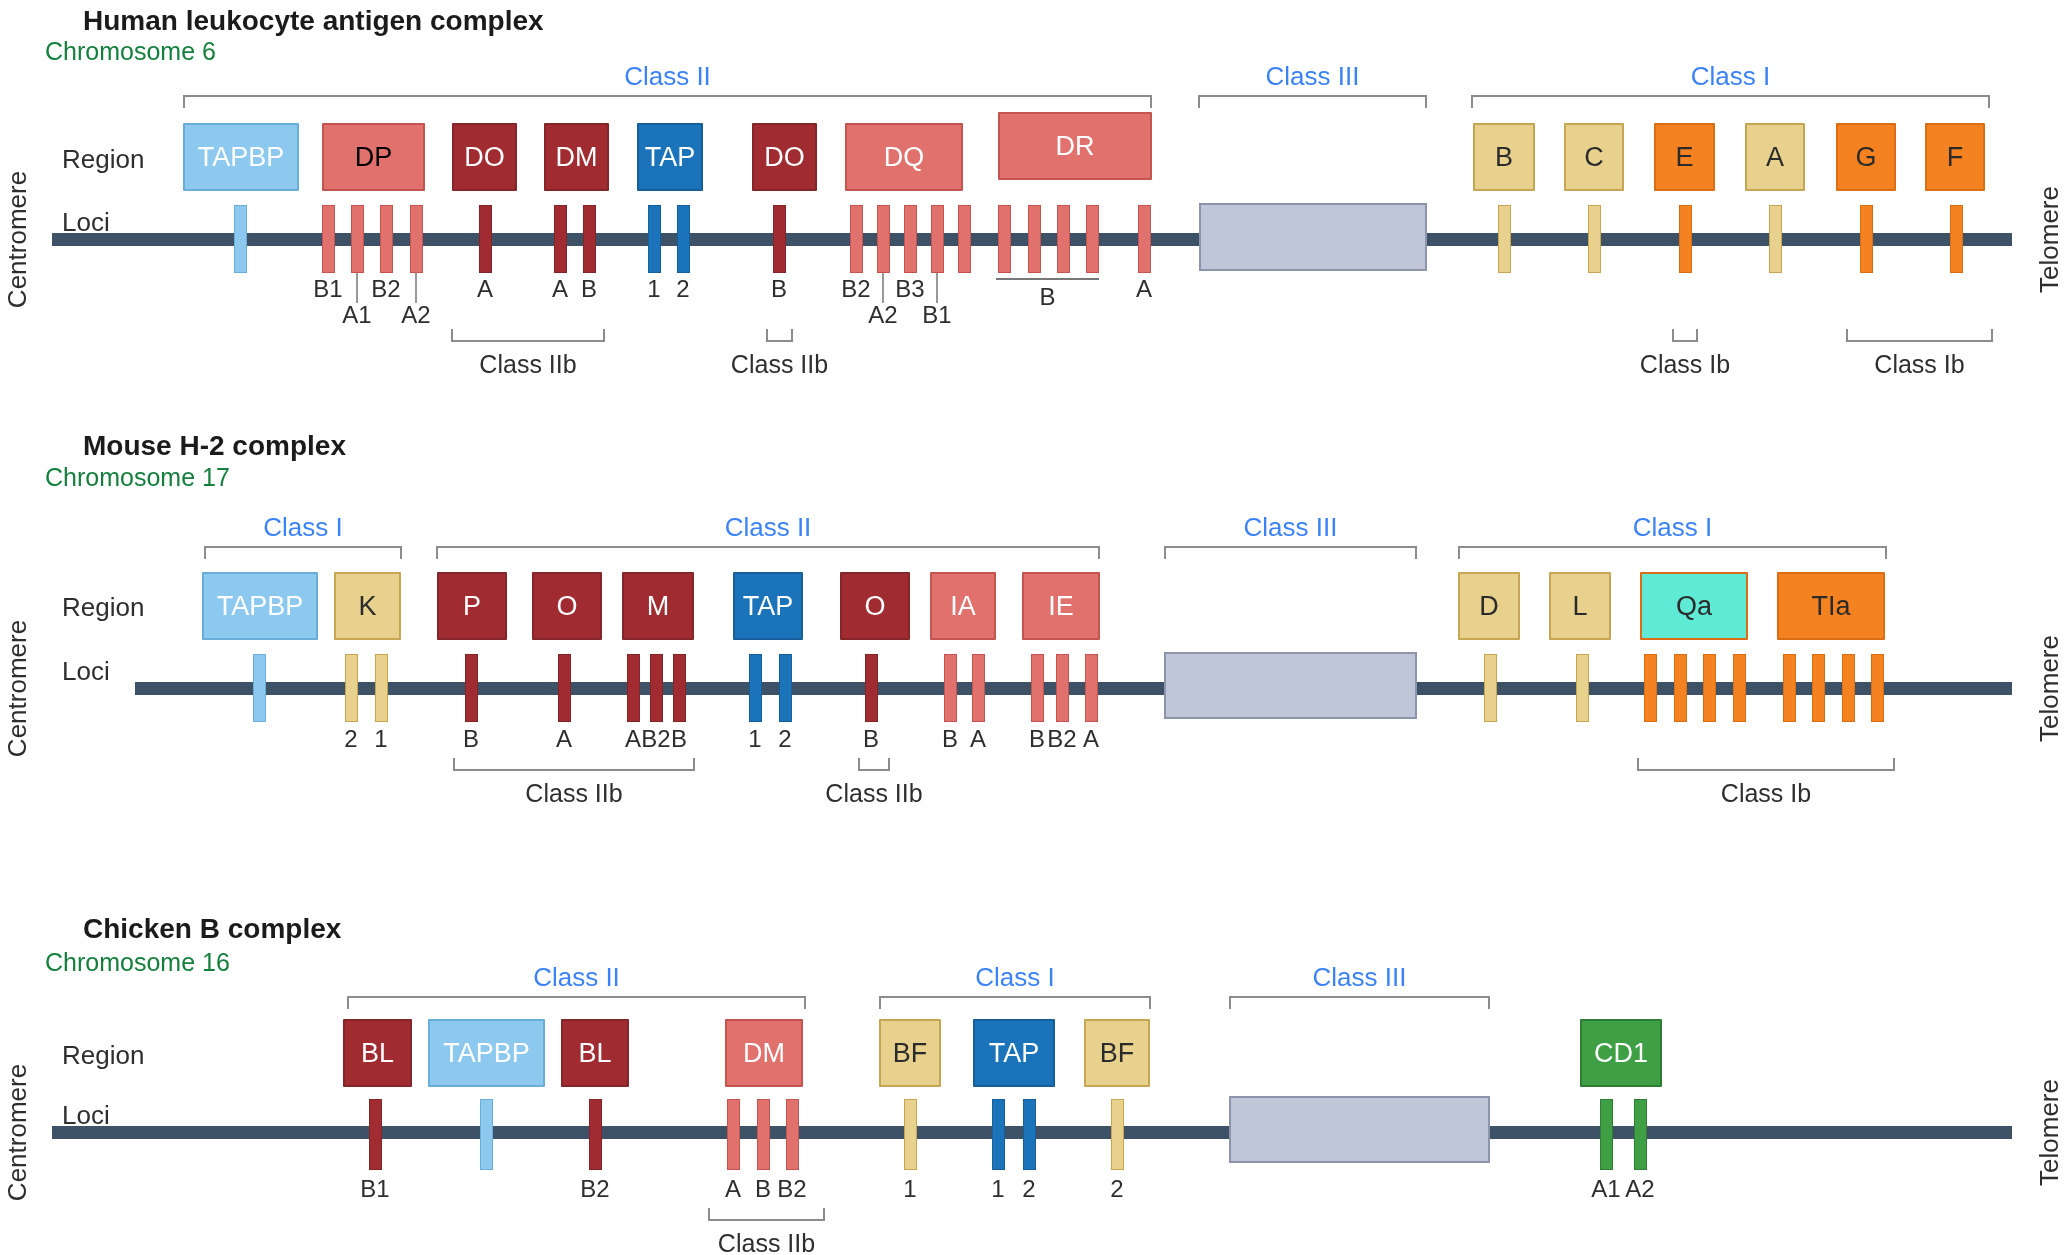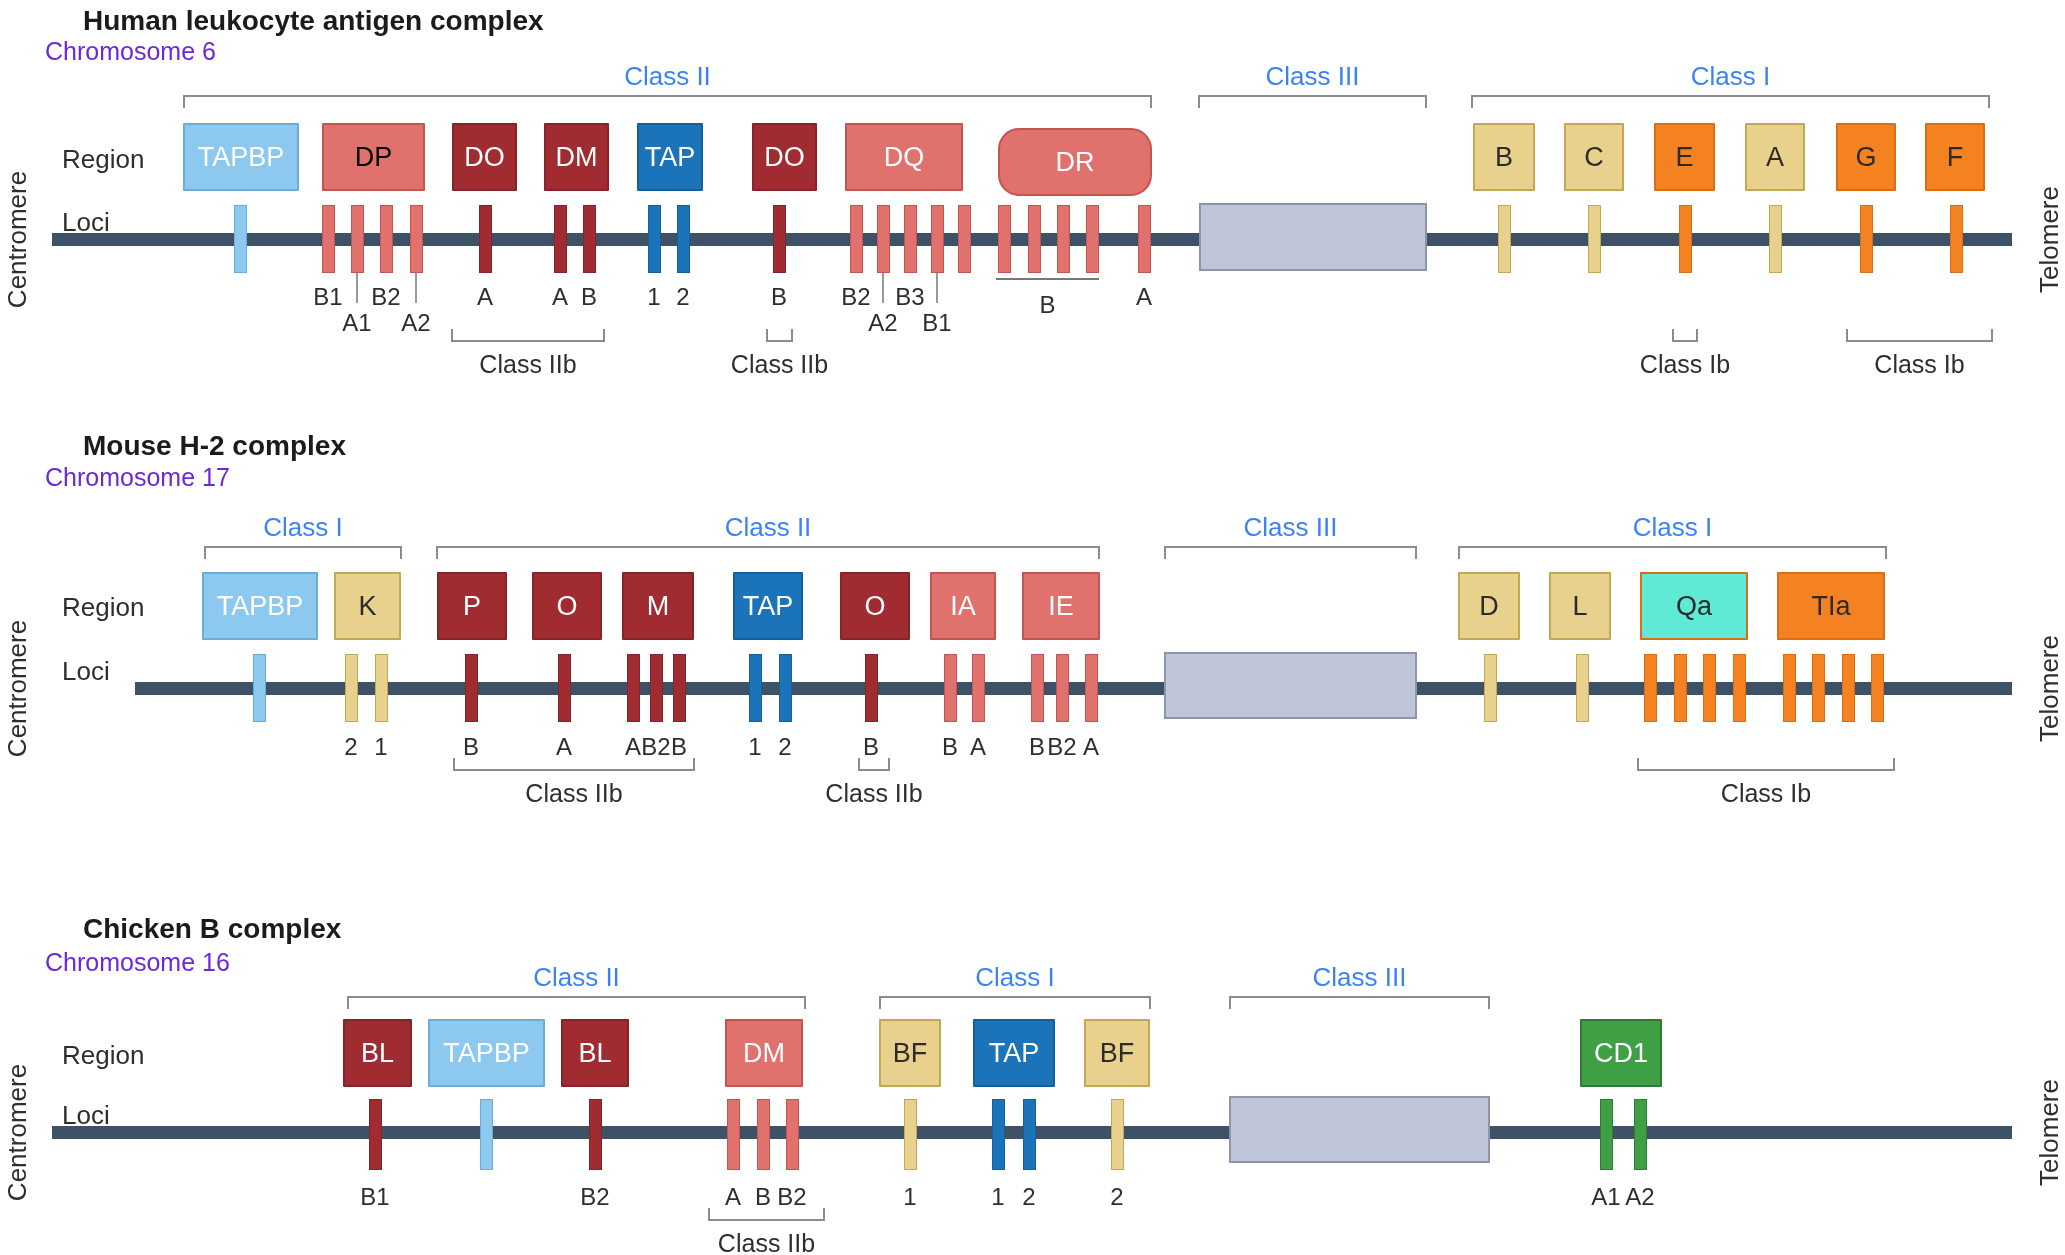--- a/index.html
+++ b/index.html
@@ -1,25 +1,25 @@
 <!DOCTYPE html>
 <html><head>
 <meta charset="utf-8">
 <style>
   html,body{margin:0;padding:0;background:#ffffff;}
   body{font-family:"Liberation Sans","DejaVu Sans",sans-serif;}
   #canvas{position:relative;width:2065px;height:1255px;background:#ffffff;overflow:hidden;}
   .abs{position:absolute;}
   .title{font-size:28px;font-weight:bold;color:#1b1b1b;white-space:nowrap;z-index:6;margin-left:38px;}
-  .subtitle{font-size:25px;color:#6d28d9;white-space:nowrap;z-index:6;}
+  .subtitle{font-size:25px;color:#15803d;white-space:nowrap;z-index:6;}
   .rowlabel{font-size:26px;color:#2e2e2e;white-space:nowrap;z-index:6;text-align:center;}
   .side-label{font-size:26px;color:#2e2e2e;text-align:center;transform:rotate(-90deg);z-index:6;white-space:nowrap;}
   .class-label{font-size:26px;color:#3b82f6;white-space:nowrap;transform:translateX(-50%);z-index:6;}
   .sub-label{font-size:25px;color:#2e2e2e;white-space:nowrap;transform:translateX(-50%);z-index:6;}
-  .tick-label{font-size:24px;color:#2e2e2e;white-space:nowrap;transform:translateX(-50%);line-height:1;z-index:6;margin-top:8px;}
+  .tick-label{font-size:24px;color:#2e2e2e;white-space:nowrap;transform:translateX(-50%);line-height:1;z-index:6;}
   .chromline{z-index:1;}
   .grayblock{z-index:2;box-sizing:border-box;border:2px solid;}
   .tick{z-index:3;box-sizing:border-box;border:1.5px solid;}
   .connector{z-index:2;width:1.5px;}
   .region-box{z-index:4;box-sizing:border-box;border:2px solid;display:flex;align-items:center;justify-content:center;font-size:27px;border-radius:1px;}
   .bracket-top{z-index:5;box-sizing:border-box;border-top:2px solid;border-left:2px solid;border-right:2px solid;background:transparent;}
   .bracket-bottom{z-index:5;box-sizing:border-box;border-bottom:2px solid;border-left:2px solid;border-right:2px solid;background:transparent;}
   .overline{z-index:5;height:2px;}
 </style>
 </head>
@@ -40,21 +40,21 @@
     <div class="abs bracket-top" style="left: 1471px; top: 95px; width: 519px; height: 13px; border-color: rgb(140, 140, 140);"></div>
     <div class="abs class-label" style="left: 1730.5px; top: 61px;">Class I</div>
     <div class="abs grayblock" style="left: 1199px; top: 203px; width: 228px; height: 68px; background: rgb(191, 198, 215); border-color: rgb(140, 149, 171);"></div>
     <div class="abs region-box" style="left: 183px; top: 123px; width: 116px; height: 68px; background: rgb(141, 201, 238); border-color: rgb(105, 174, 217); color: rgb(255, 255, 255);">TAPBP</div>
     <div class="abs region-box" style="left: 322px; top: 123px; width: 103px; height: 68px; background: rgb(224, 113, 109); border-color: rgb(196, 84, 79); color: #000000;">DP</div>
     <div class="abs region-box" style="left: 452px; top: 123px; width: 65px; height: 68px; background: rgb(160, 44, 49); border-color: rgb(132, 37, 42); color: rgb(255, 255, 255);">DO</div>
     <div class="abs region-box" style="left: 544px; top: 123px; width: 65px; height: 68px; background: rgb(160, 44, 49); border-color: rgb(132, 37, 42); color: rgb(255, 255, 255);">DM</div>
     <div class="abs region-box" style="left: 637px; top: 123px; width: 66px; height: 68px; background: rgb(27, 116, 185); border-color: rgb(21, 96, 155); color: rgb(255, 255, 255);">TAP</div>
     <div class="abs region-box" style="left: 752px; top: 123px; width: 65px; height: 68px; background: rgb(160, 44, 49); border-color: rgb(132, 37, 42); color: rgb(255, 255, 255);">DO</div>
     <div class="abs region-box" style="left: 845px; top: 123px; width: 118px; height: 68px; background: rgb(224, 113, 109); border-color: rgb(196, 84, 79); color: rgb(255, 255, 255);">DQ</div>
-    <div class="abs region-box" style="left: 998px; top: 128px; width: 154px; height: 68px; background: rgb(224, 113, 109); border-color: rgb(196, 84, 79); color: rgb(255, 255, 255); border-radius: 21px;">DR</div>
+    <div class="abs region-box" style="left: 998px; top: 112px; width: 154px; height: 68px; background: rgb(224, 113, 109); border-color: rgb(196, 84, 79); color: rgb(255, 255, 255);">DR</div>
     <div class="abs region-box" style="left: 1473px; top: 123px; width: 62px; height: 68px; background: rgb(232, 209, 140); border-color: rgb(199, 166, 83); color: rgb(43, 43, 43);">B</div>
     <div class="abs region-box" style="left: 1564px; top: 123px; width: 60px; height: 68px; background: rgb(232, 209, 140); border-color: rgb(199, 166, 83); color: rgb(43, 43, 43);">C</div>
     <div class="abs region-box" style="left: 1654px; top: 123px; width: 61px; height: 68px; background: rgb(245, 130, 32); border-color: rgb(219, 110, 20); color: rgb(43, 43, 43);">E</div>
     <div class="abs region-box" style="left: 1745px; top: 123px; width: 60px; height: 68px; background: rgb(232, 209, 140); border-color: rgb(199, 166, 83); color: rgb(43, 43, 43);">A</div>
     <div class="abs region-box" style="left: 1836px; top: 123px; width: 60px; height: 68px; background: rgb(245, 130, 32); border-color: rgb(219, 110, 20); color: rgb(43, 43, 43);">G</div>
     <div class="abs region-box" style="left: 1925px; top: 123px; width: 60px; height: 68px; background: rgb(245, 130, 32); border-color: rgb(219, 110, 20); color: rgb(43, 43, 43);">F</div>
     <div class="abs tick" style="left: 233.5px; top: 205px; width: 13px; height: 68px; background: rgb(141, 201, 238); border-color: rgb(105, 174, 217);"></div>
     <div class="abs tick" style="left: 321.5px; top: 205px; width: 13px; height: 68px; background: rgb(224, 113, 109); border-color: rgb(196, 84, 79);"></div>
     <div class="abs tick-label" style="left: 328px; top: 277px;">B1</div>
     <div class="abs tick" style="left: 350.5px; top: 205px; width: 13px; height: 68px; background: rgb(224, 113, 109); border-color: rgb(196, 84, 79);"></div>

